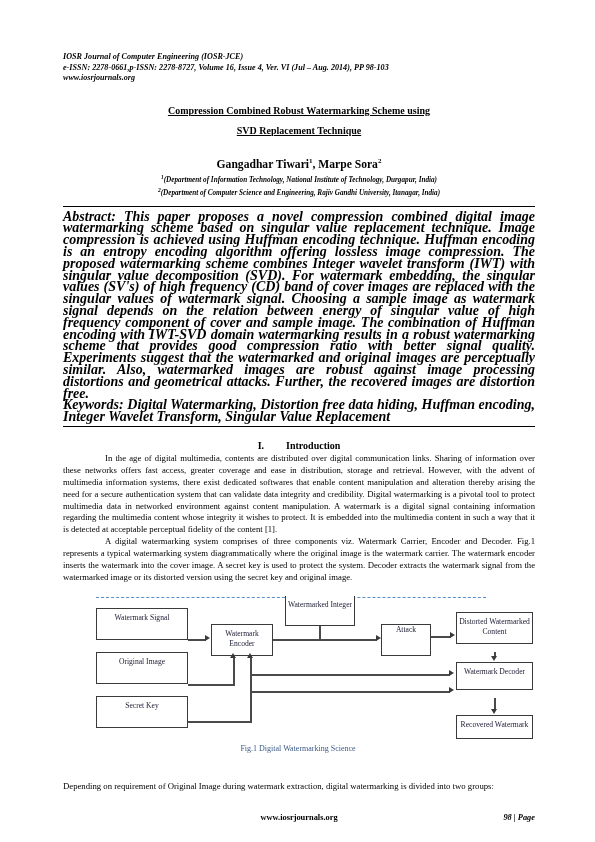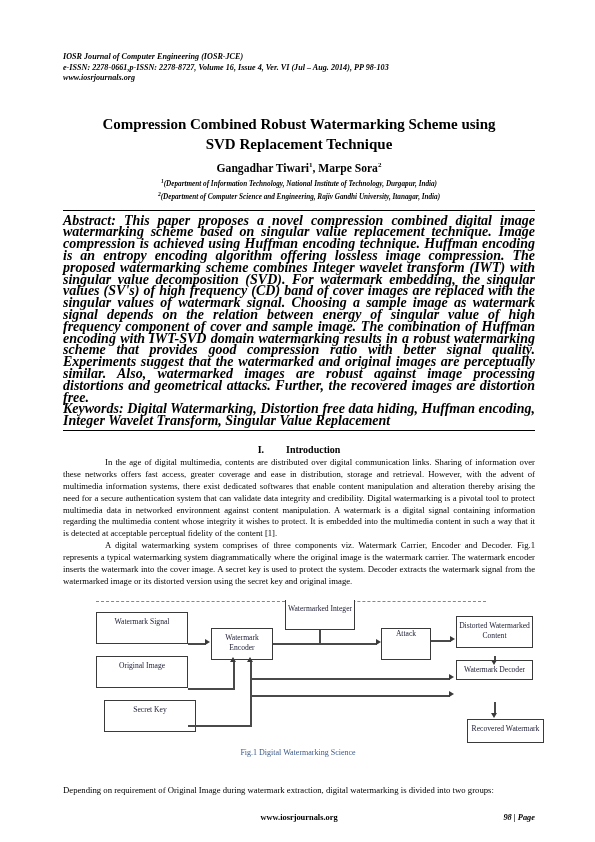--- a/index.html
+++ b/index.html
@@ -31,32 +31,33 @@
     font-size: 8.1px;
     line-height: 10.6px;
     letter-spacing: 0.02px;
   }
   .journal-head div { white-space: nowrap; font-style: italic; }
 
   
   .title {
     text-align: center;
     font-weight: bold;
-    font-size: 15px;
+    font-size: 10px;
     line-height: 20px;
-    margin-top: 30px;
+    margin-top: 17px;
+    text-decoration: underline;
   }
   .title .l2 { display: block; }
 
   
   .authors {
     text-align: center;
     font-weight: bold;
     font-size: 11.6px;
-    margin-top: 4px;
+    margin-top: 13px;
     line-height: 14px;
   }
   .authors sup { font-size: 7px; }
   .affil {
     text-align: center;
     font-style: italic;
     font-weight: bold;
     font-size: 7.2px;
     line-height: 9.6px;
     margin-top: 1px;
@@ -243,45 +244,45 @@
     <div class="dashline"></div>
 
     <div class="fbox" style="left:33px; top:12px; width:92px; height:32px;">
       <span>Watermark Signal</span>
     </div>
 
     <div class="fbox" style="left:33px; top:56px; width:92px; height:32px;">
       <span>Original Image</span>
     </div>
 
-    <div class="fbox" style="left:41px; top:100px; width:92px; height:32px;">
+    <div class="fbox" style="left:33px; top:100px; width:92px; height:32px;">
       <span>Secret Key</span>
     </div>
 
     <div class="fbox" style="left:148px; top:28px; width:62px; height:32px;">
       <span>Watermark Encoder</span>
     </div>
 
     <div class="fbox" style="left:222px; top:0px; width:70px; height:30px; border-top:none;">
       <span>Watermarked Integer</span>
     </div>
 
     <div class="fbox mid" style="left:318px; top:28px; width:50px; height:32px;">
       <span>Attack</span>
     </div>
 
     <div class="fbox" style="left:393px; top:16px; width:77px; height:32px;">
       <span>Distorted Watermarked Content</span>
     </div>
 
-    <div class="fbox" style="left:393px; top:60px; width:77px; height:20px;">
+    <div class="fbox" style="left:393px; top:66px; width:77px; height:28px;">
       <span>Watermark Decoder</span>
     </div>
 
-    <div class="fbox" style="left:404px; top:119px; width:77px; height:24px;">
+    <div class="fbox" style="left:393px; top:119px; width:77px; height:24px;">
       <span>Recovered Watermark</span>
     </div>
 
     <div class="conn h" style="left:125px; top:43px; width:18px;"></div>
     <div class="arrow-r" style="left:142px; top:39.5px;"></div>
 
     <div class="conn h" style="left:125px; top:88px; width:47px;"></div>
     <div class="conn v" style="left:170px; top:62px; height:27px;"></div>
     <div class="arrow-u" style="left:167px; top:57px;"></div>
 

